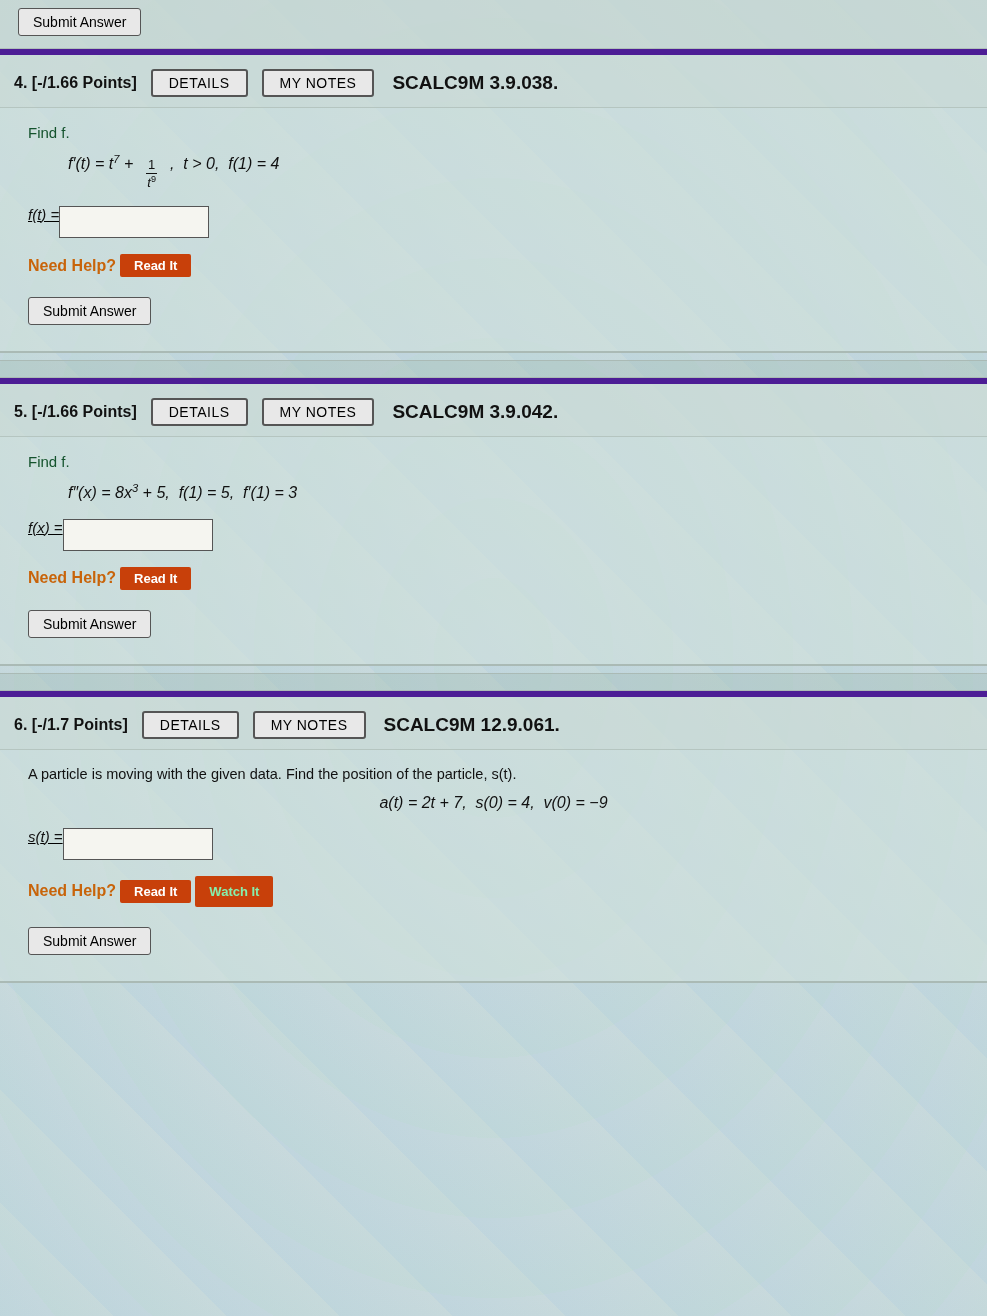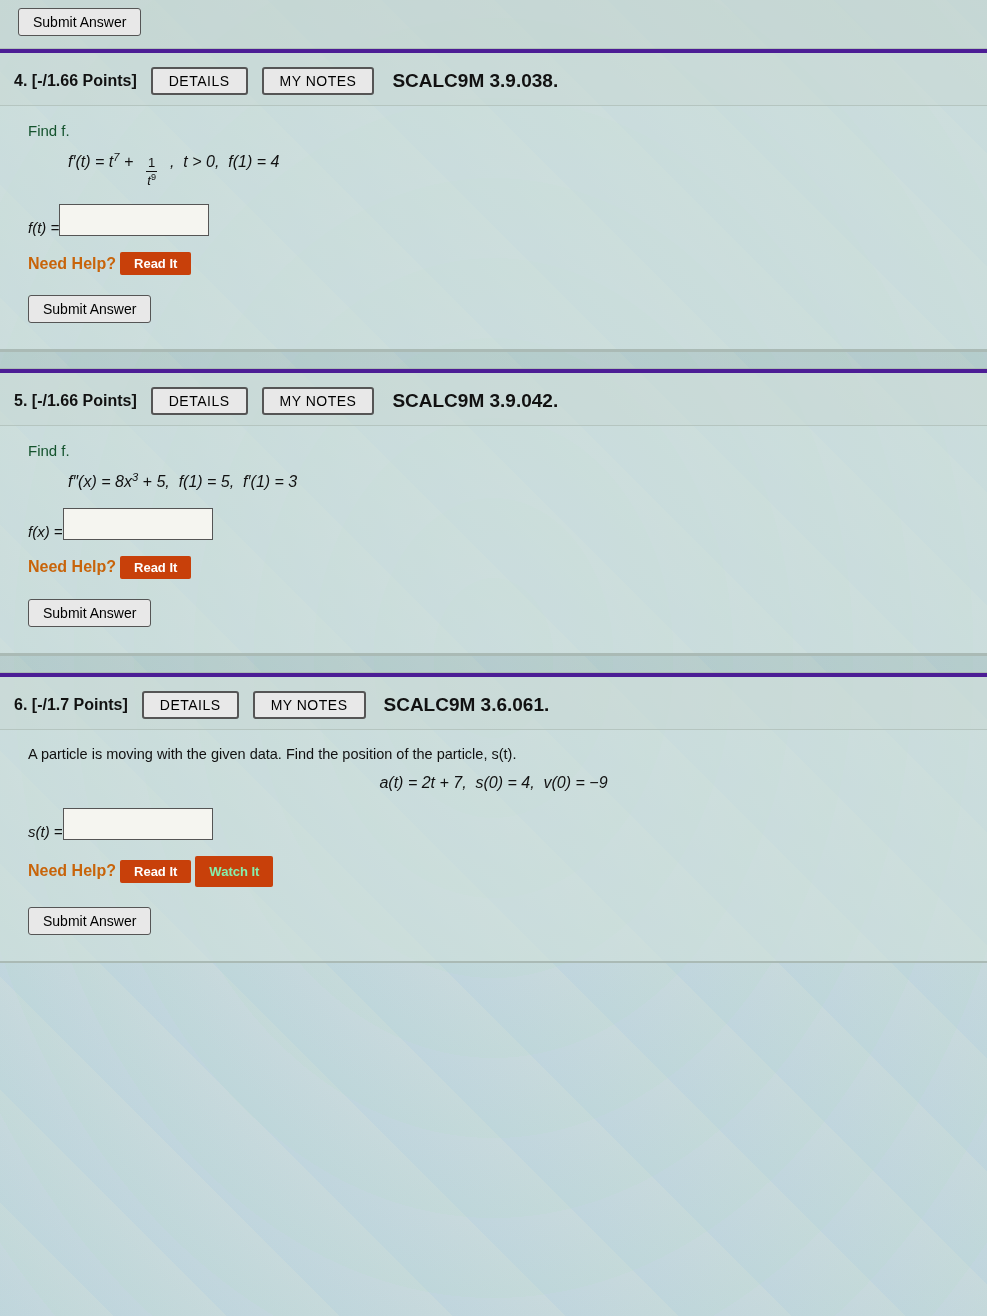--- a/index.html
+++ b/index.html
@@ -23,23 +23,23 @@
     
     .top-submit-bar {
       background: rgba(200,215,210,0.7);
       padding: 8px 18px 12px 18px;
       border-bottom: 1px solid #b0bfba;
     }
 
     
     .problem-card {
       background: rgba(210,225,220,0.55);
-      border-top: 4px solid #4c1d95;
+      border-top: 6px solid #4c1d95;
       border-bottom: 2px solid #aabab5;
-      margin-bottom: 0;
+      margin-bottom: 7px;
     }
 
     .problem-header {
       display: flex;
       align-items: center;
       gap: 14px;
       padding: 14px 18px 10px 14px;
       border-bottom: 1px solid #b5c5c0;
       background: rgba(200,215,210,0.4);
     }
@@ -115,23 +115,24 @@
       text-align: center;
     }
 
     .fraction .den {
       padding: 0 2px;
       text-align: center;
     }
 
     .answer-line {
       display: flex;
-      align-items: flex-end;
+      align-items: flex-start;
       gap: 0;
       margin: 8px 0 16px 0;
+      text-decoration: underline;
     }
 
     .answer-label {
       font-size: 15px;
       font-style: italic;
       color: #111;
     }
 
     .answer-input {
       border: 1.5px solid #555;
@@ -287,21 +288,21 @@
   <div class="separator"></div>
 
   <div class="problem-card">
     <div class="problem-header">
       <span class="problem-number">
         <span>6.</span>
         <span>[-/1.7 Points]</span>
       </span>
       <button class="btn-details">DETAILS</button>
       <button class="btn-mynotes">MY NOTES</button>
-      <span class="problem-code">SCALC9M 3.6.061.</span>
+      <span class="problem-code">SCALC9M 12.9.061.</span>
     </div>
     <div class="problem-body">
       <div class="particle-desc">A particle is moving with the given data. Find the position of the particle, s(t).</div>
       <div class="equation-centered">
         <span class="math"><em>a</em>(<em>t</em>) = 2<em>t</em> + 7,&nbsp;&nbsp;<em>s</em>(0) = 4,&nbsp;&nbsp;<em>v</em>(0) = −9</span>
       </div>
       <div class="answer-line">
         <span class="answer-label math"><em>s</em>(<em>t</em>) =</span>
         <input class="answer-input" type="text" value="" style="">
       </div>

